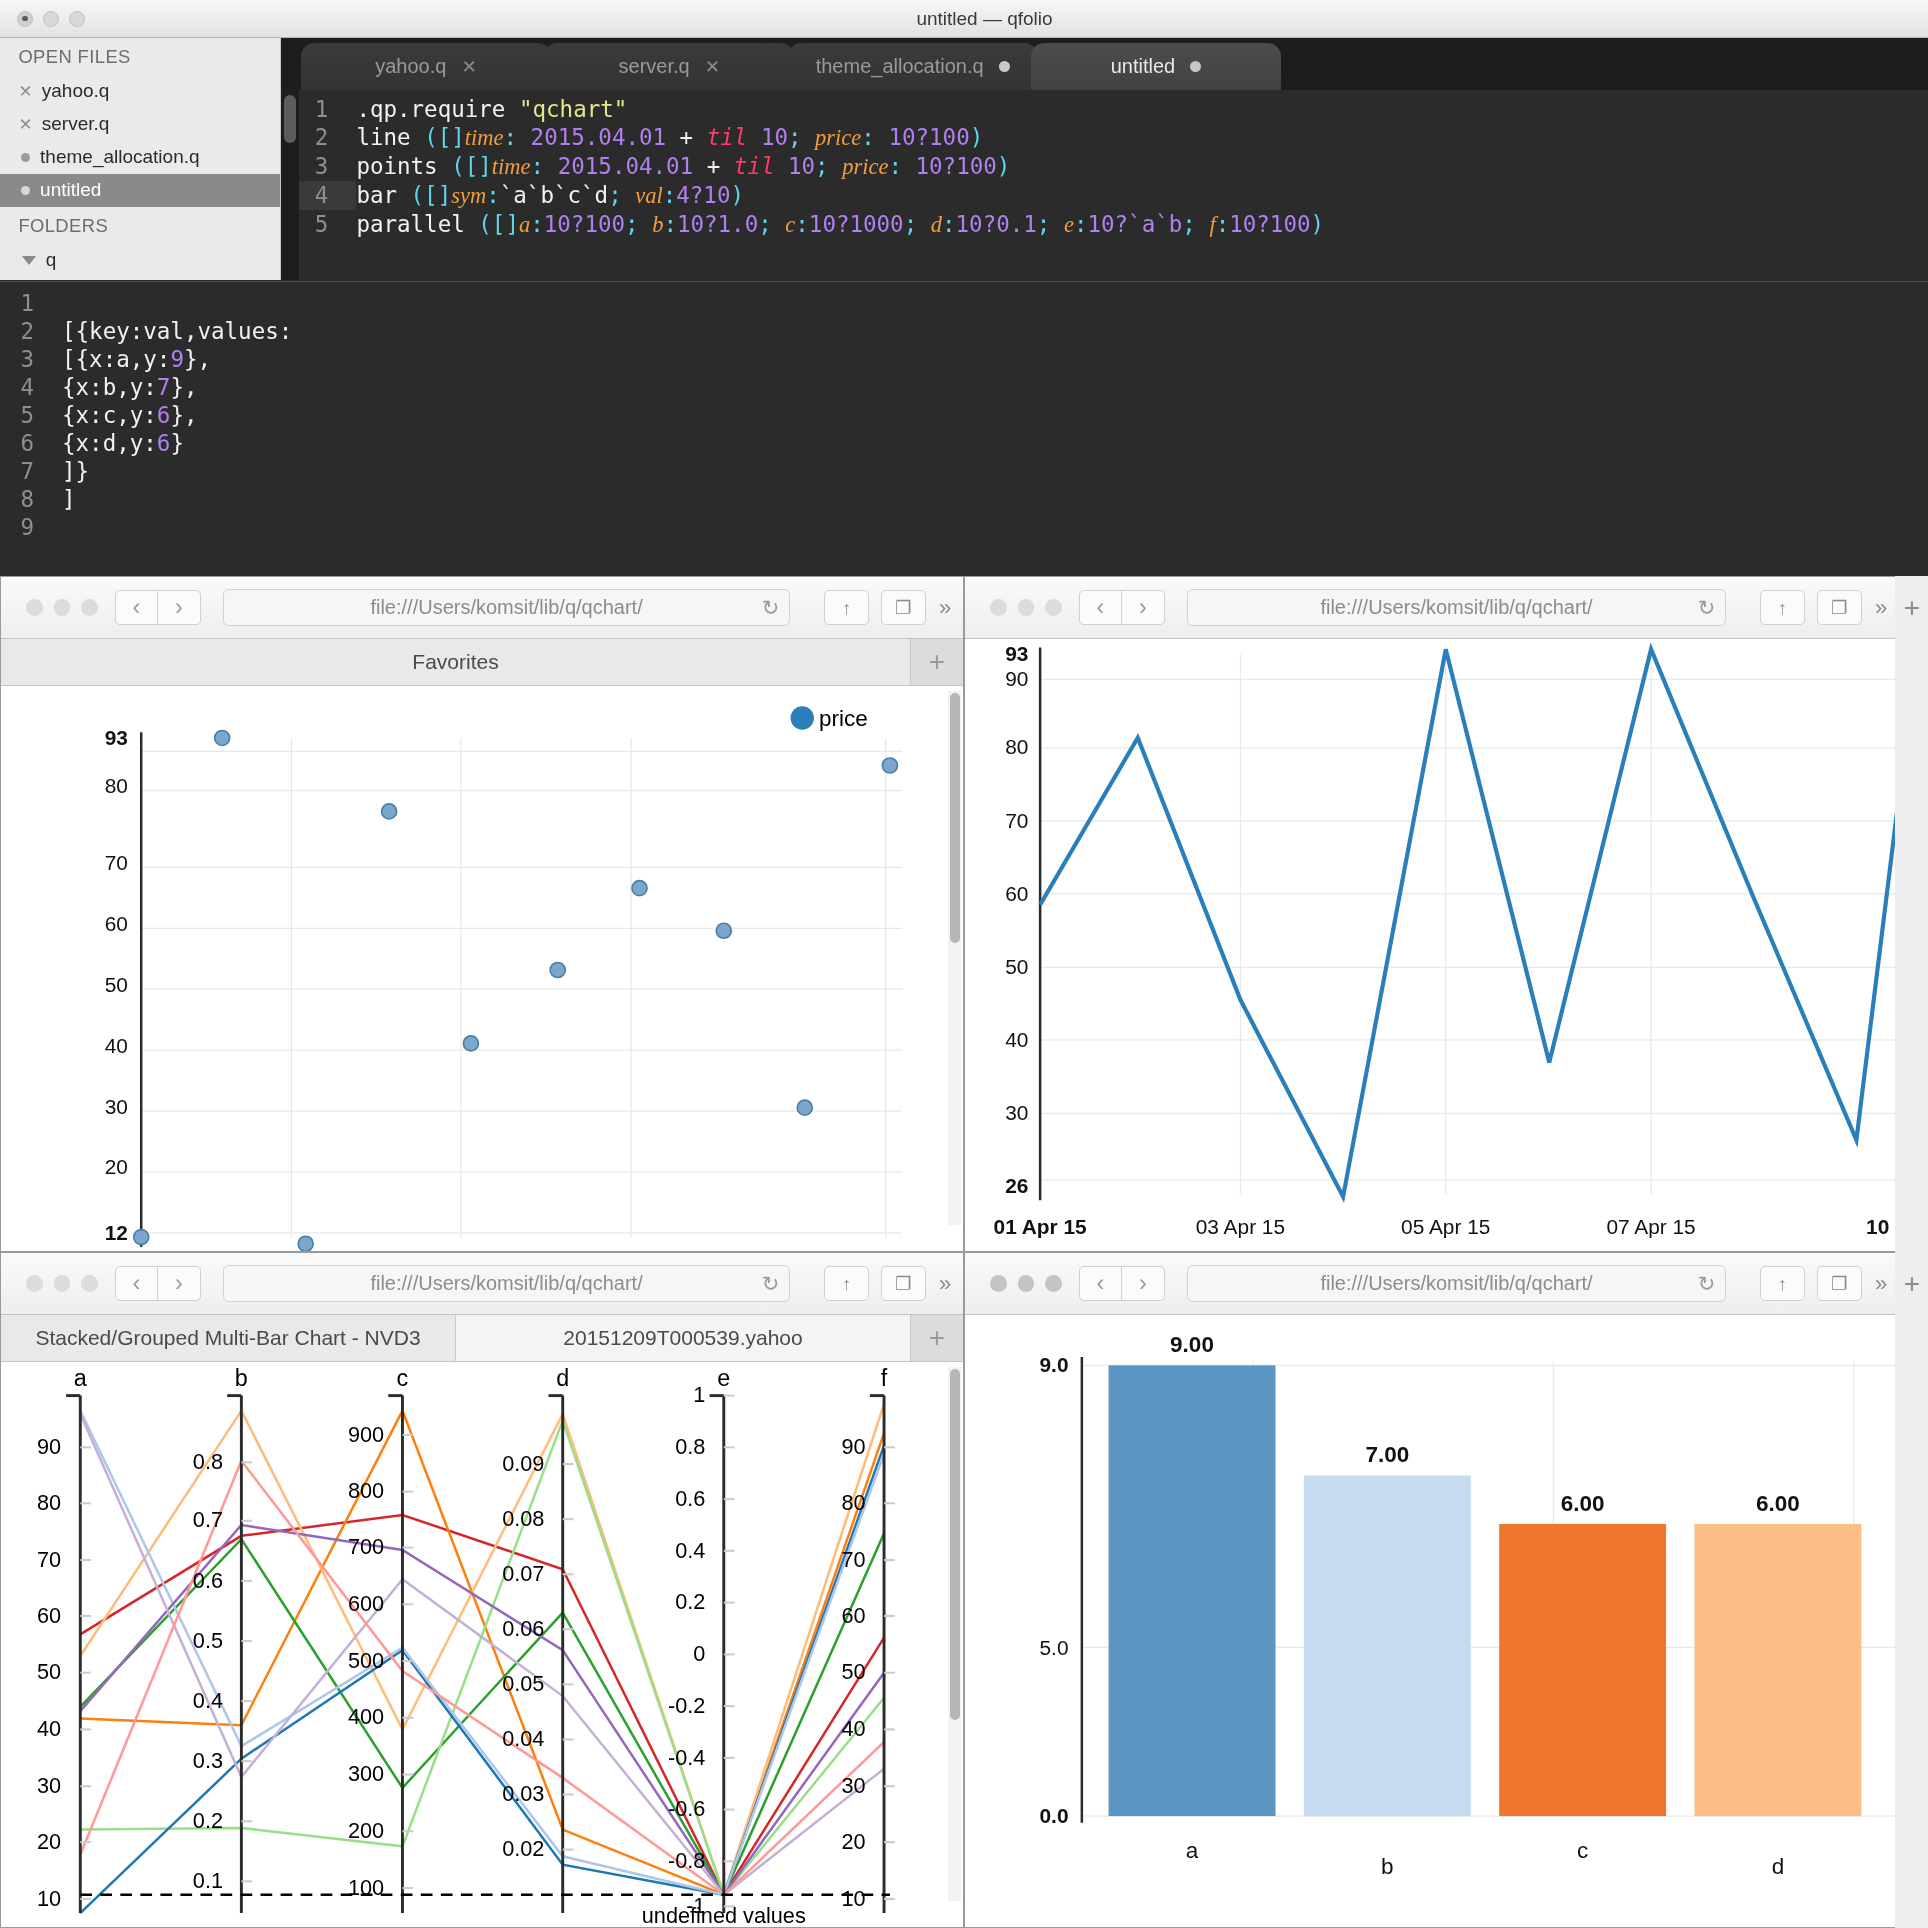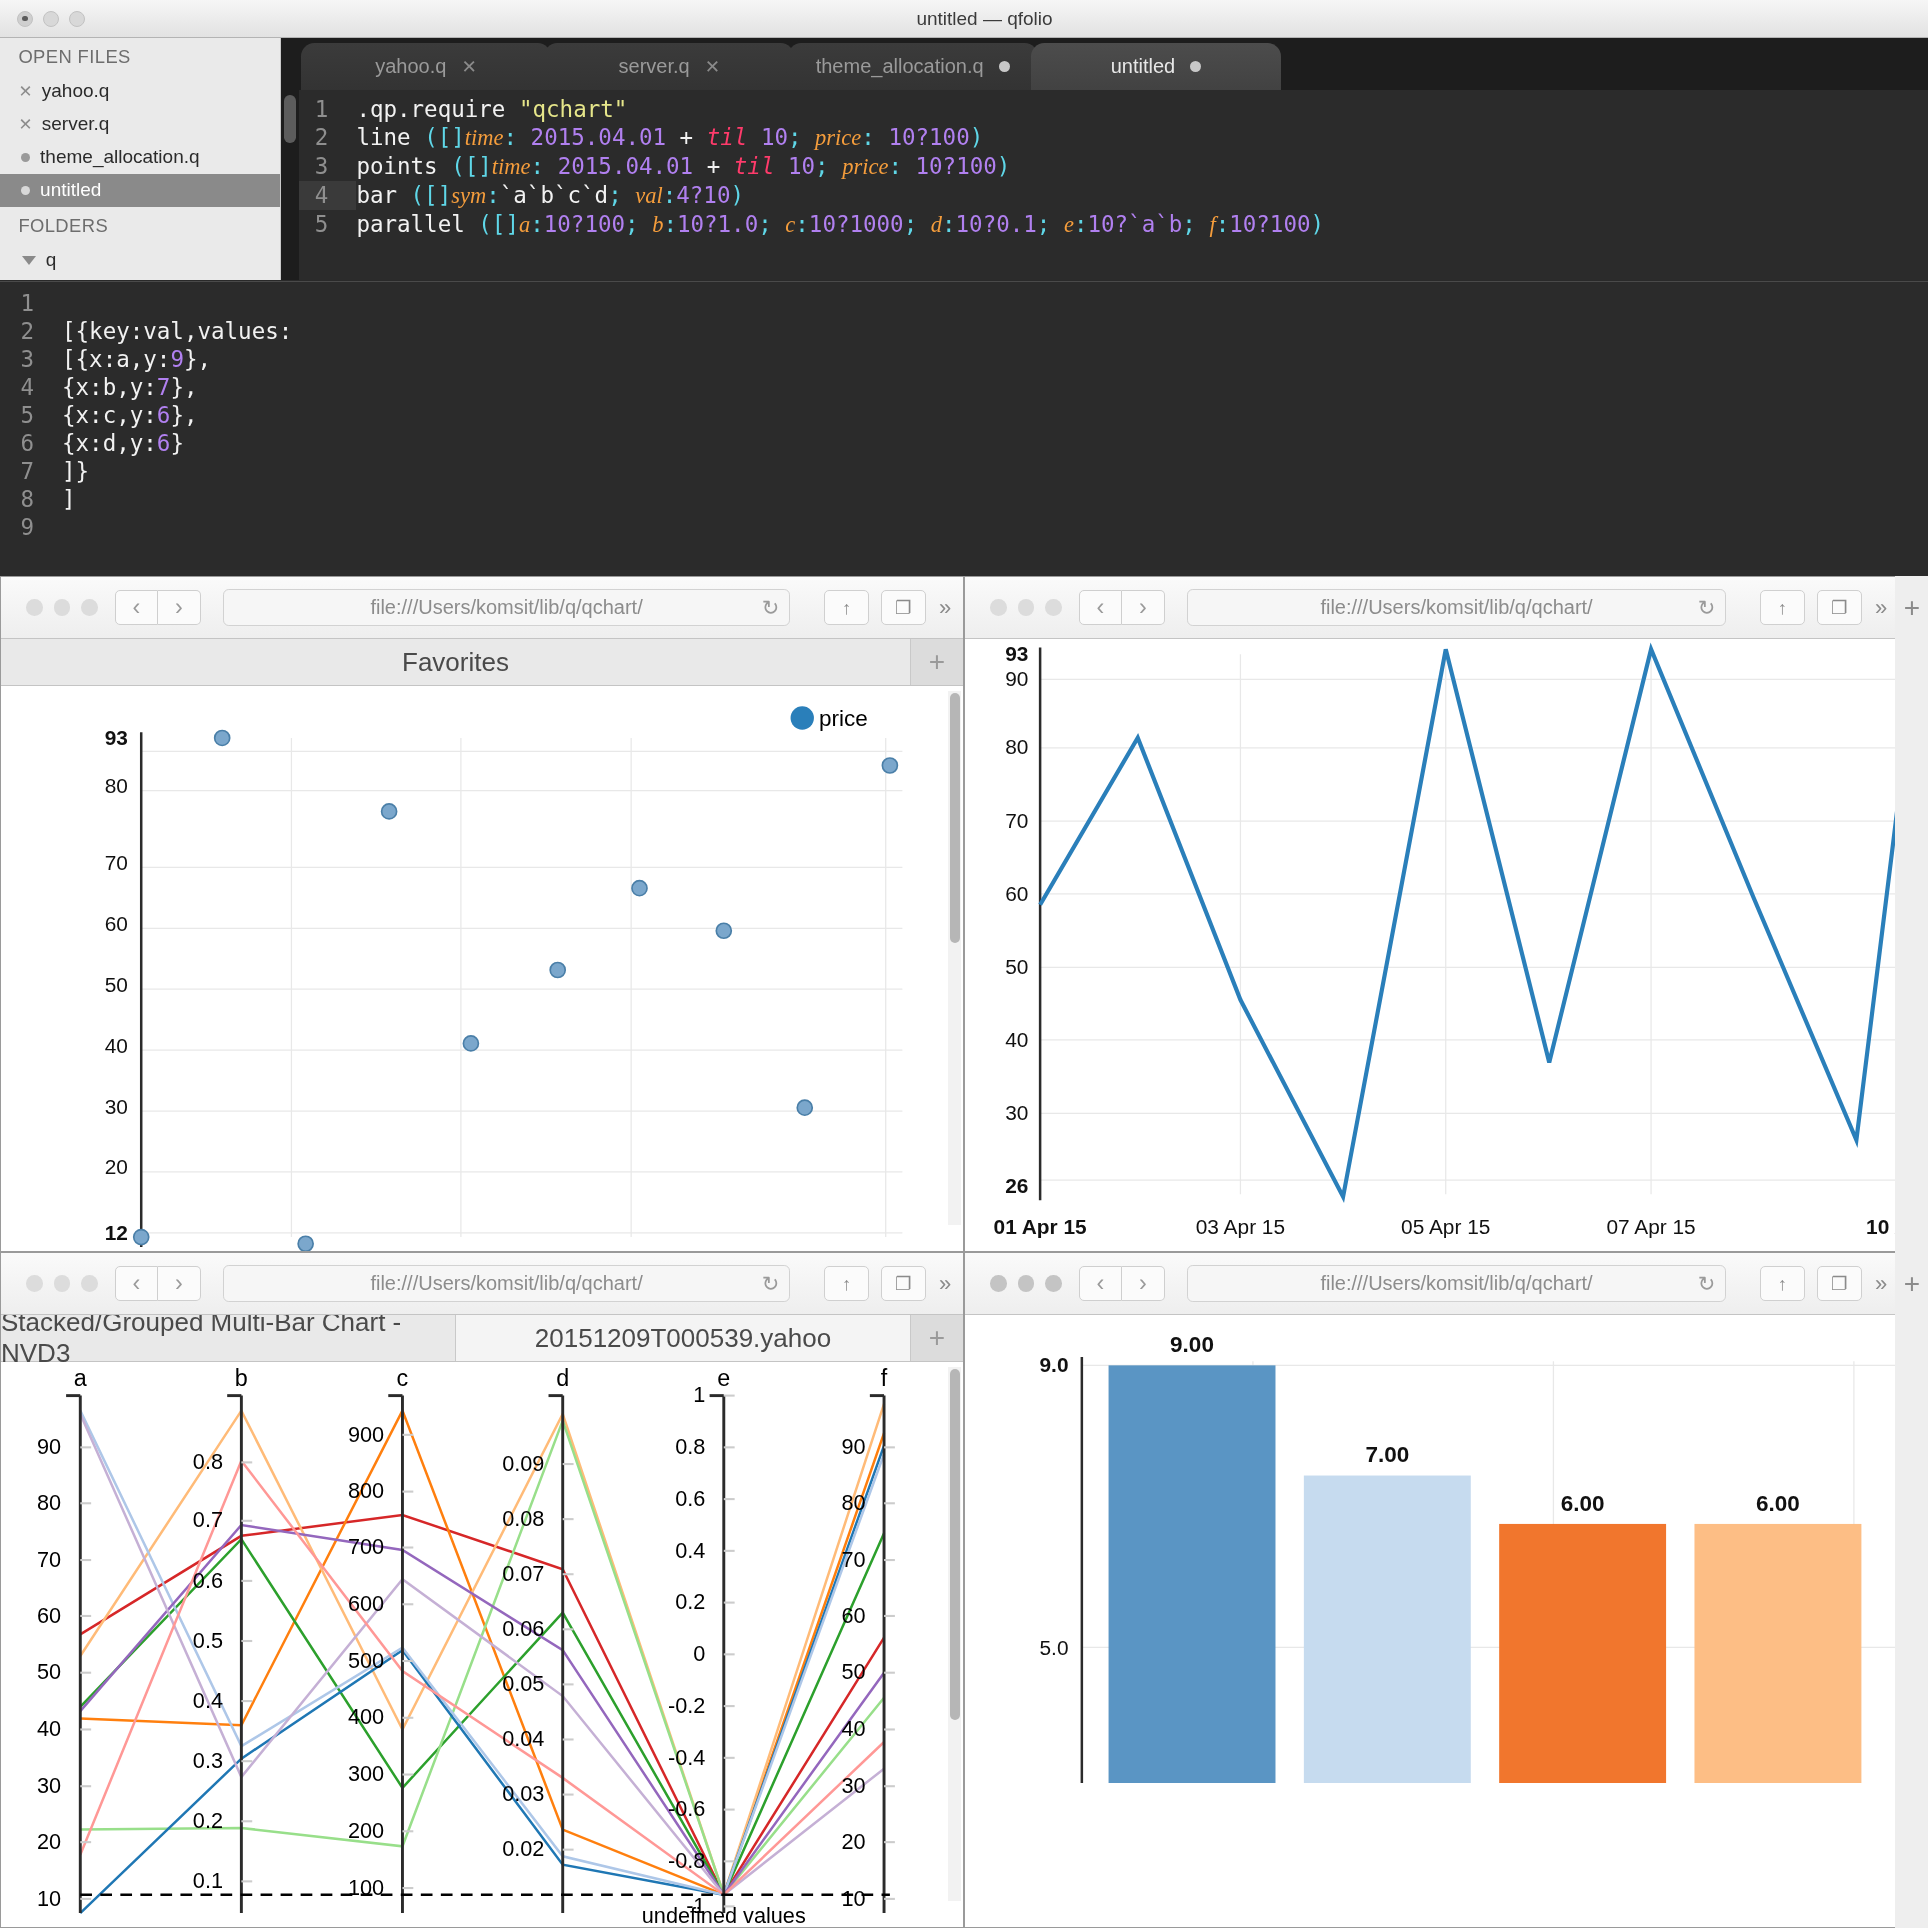--- a/index.html
+++ b/index.html
@@ -172,21 +172,21 @@
   }
   .chev { margin-left: 13.4px; color: #8b8b8b; font-size: 22px; }
   .plusbtn { margin-left: 11.7px; color: #8b8b8b; font-size: 28px; }
 
   .bw-tabs {
     height: 47px; display: flex; background: #e9e9e9;
     border-bottom: 0.8px solid #c4c4c4;
   }
   .bw-tab {
     flex: 1; display: flex; align-items: center; justify-content: center;
-    font-size: 26px; color: #4a4a4a; border-right: 0.8px solid #c9c9c9;
+    font-size: 21px; color: #4a4a4a; border-right: 0.8px solid #c9c9c9;
     background: #e9e9e9;
   }
   .bw-tab.active { background: #f4f4f4; }
   .bw-tab-plus {
     width: 52px; display: flex; align-items: center; justify-content: center;
     font-size: 28px; color: #9a9a9a; background: #dcdcdc;
   }
 
   .bw-content { position: relative; background: #fff; overflow: hidden; }
   .vscroll {
@@ -665,21 +665,21 @@
     </div>
     <div class="urlbar">
       <span class="urltext">file:///Users/komsit/lib/q/qchart/</span>
       <span class="reload">↻</span>
     </div>
     <div class="tbicon">↑</div>
     <div class="tbicon">❐</div>
     <div class="chev">»</div>
     <div class="plusbtn">+</div>
   </div>
-  <div class="bw-content" style="height:468px">
+  <div class="bw-content" style="height:614px">
     <svg width="964" height="614" viewBox="0 0 1155 735">
       <line x1="140" y1="60" x2="1155" y2="60" class="tickline"></line>
       <line x1="140" y1="398" x2="1155" y2="398" class="tickline"></line>
       <line x1="140" y1="600" x2="1155" y2="600" class="tickline"></line>
       <line x1="345" y1="55" x2="345" y2="600" class="tickline"></line>
       <line x1="705" y1="55" x2="705" y2="600" class="tickline"></line>
       <line x1="1065" y1="55" x2="1065" y2="600" class="tickline"></line>
       <line x1="140" y1="50" x2="140" y2="608" class="domainline"></line>
 
       <text class="axis-label bold" x="124" y="68" text-anchor="end">9.0</text>

